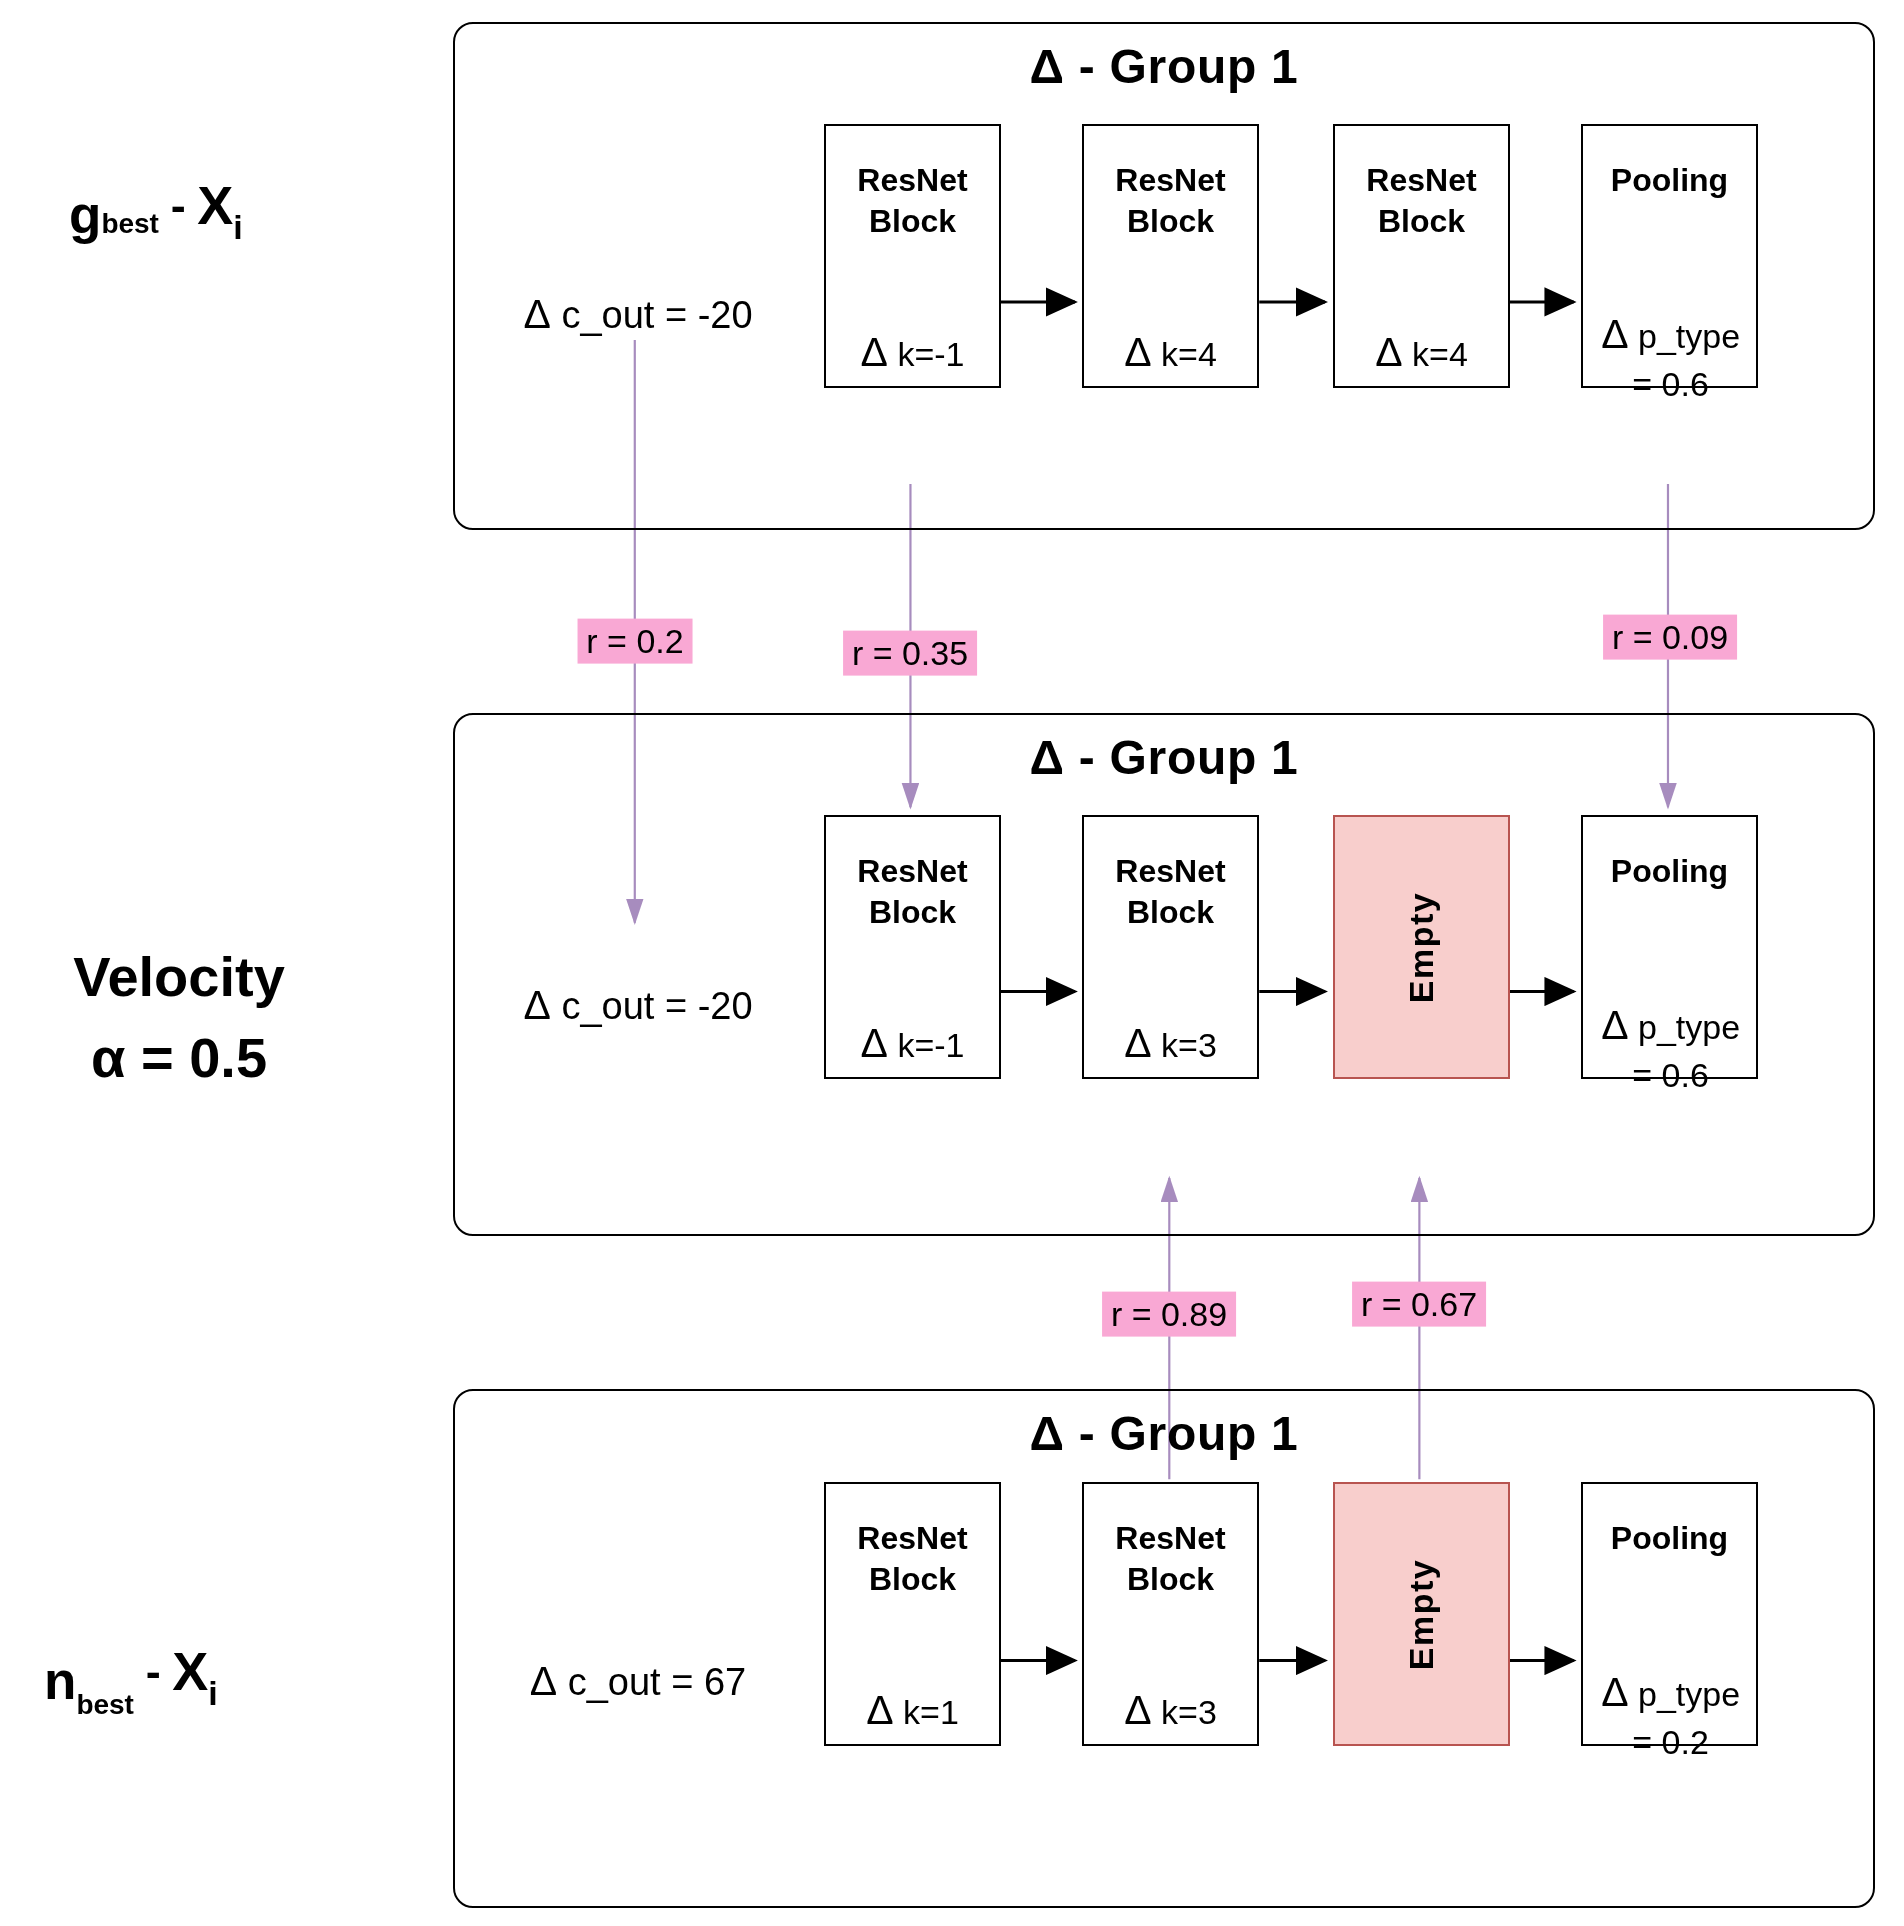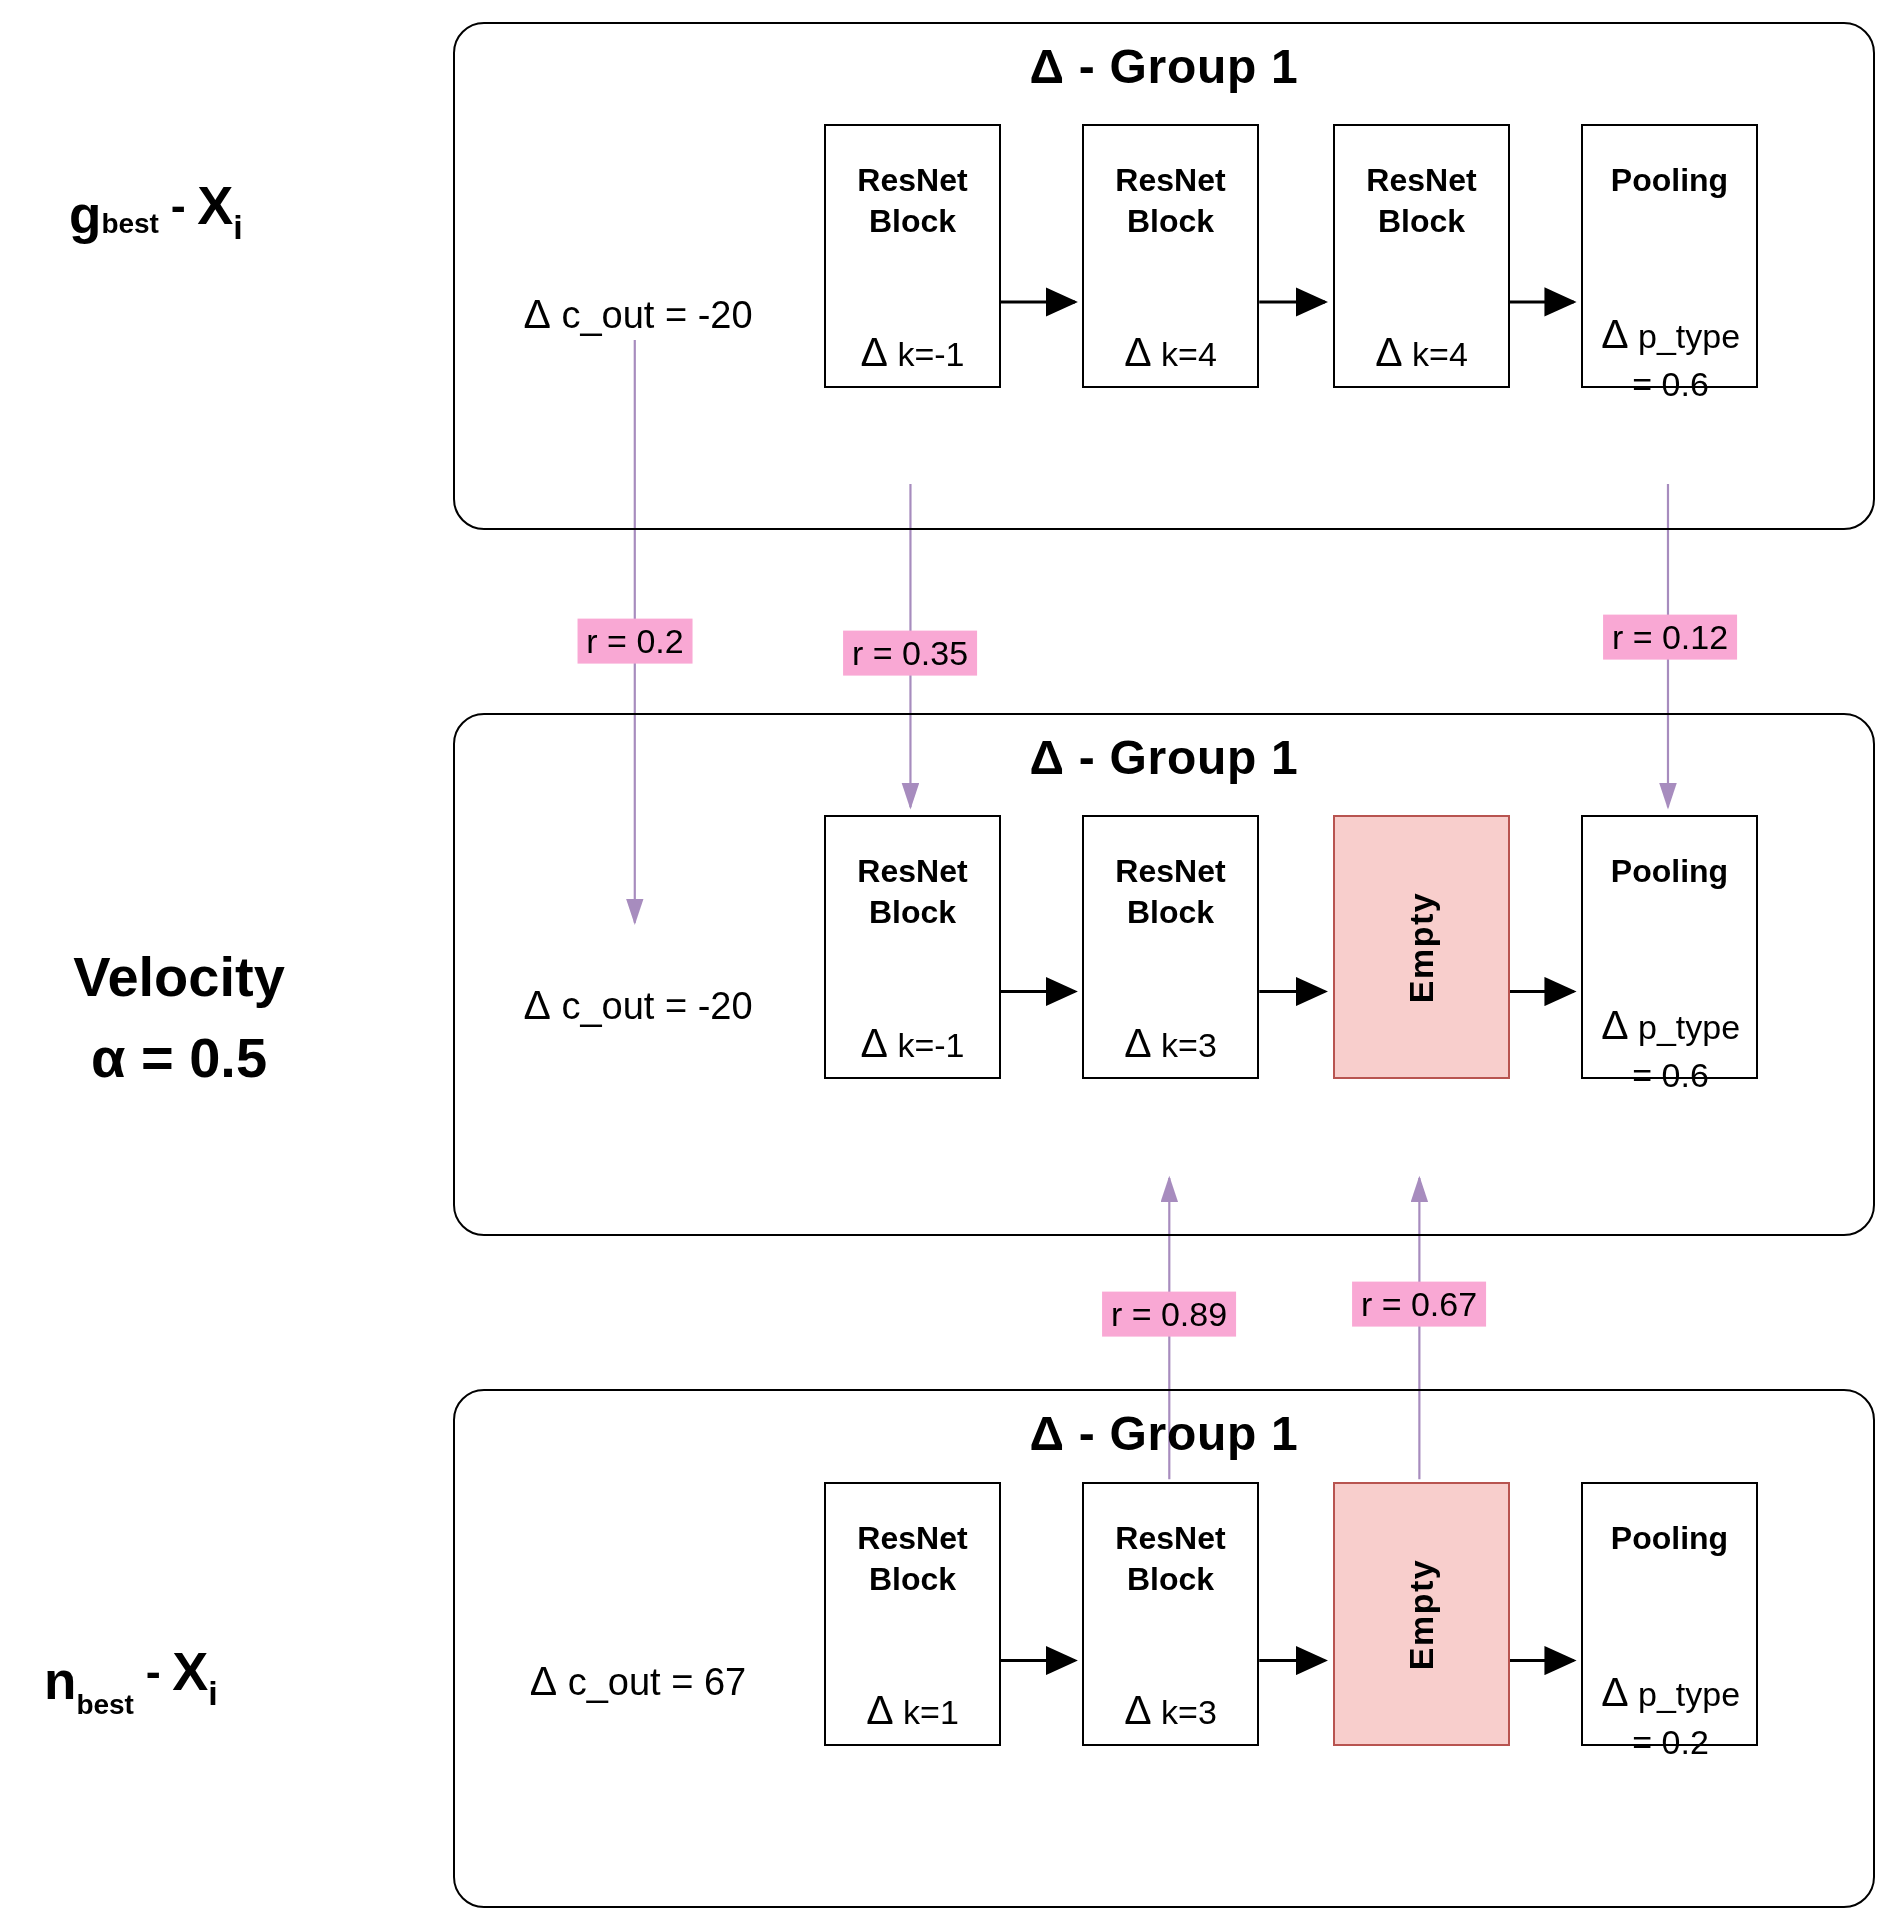--- a/index.html
+++ b/index.html
@@ -16,21 +16,21 @@
     background: #ffffff;
     overflow: hidden;
   }
 
   
   .group {
     position: absolute;
     left: 453px;
     width: 1422px;
     border: 2.2px solid #000000;
-    border-radius: 31px;
+    border-radius: 20px;
     background: transparent;
     box-sizing: border-box;
     z-index: 2;
   }
   #group-top    { top: 22px;   height: 508px; }
   #group-middle { top: 713px;  height: 523px; }
   #group-bottom { top: 1389px; height: 519px; }
 
   .group-title {
     position: absolute;
@@ -359,18 +359,18 @@
       <div class="pool-param">
         <span class="delta">Δ</span>
         <span>p_type</span>
         <div>= 0.2</div>
       </div>
     </div>
   </div>
 
   <div class="r-label" id="rl-0">r = 0.2</div>
   <div class="r-label" id="rl-1">r = 0.35</div>
-  <div class="r-label" id="rl-2">r = 0.12</div>
+  <div class="r-label" id="rl-2">r = 0.09</div>
   <div class="r-label" id="rl-3">r = 0.89</div>
   <div class="r-label" id="rl-4">r = 0.67</div>
 
 </div>
 
 
 </body></html>

